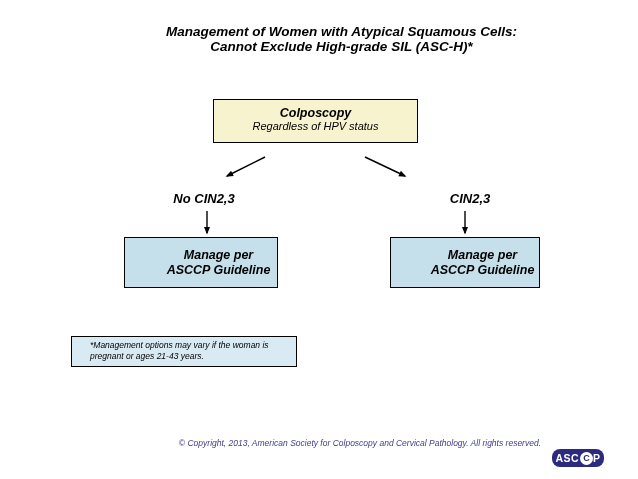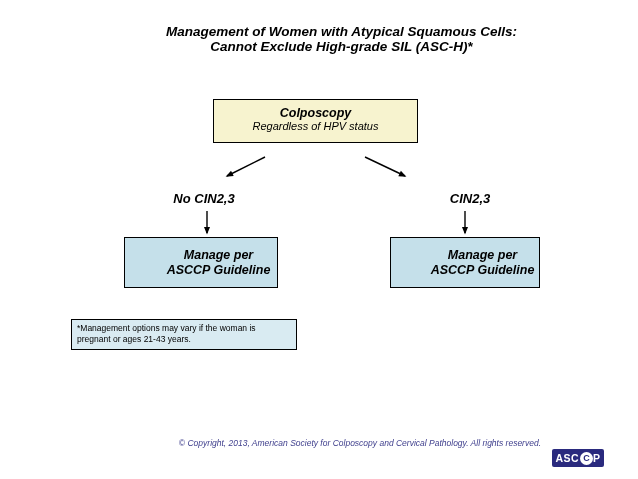--- a/index.html
+++ b/index.html
@@ -72,28 +72,29 @@
     flex-direction: column;
     justify-content: center;
     padding-left: 35px;
   }
   .node-manage-left  { left: 124px; width: 154px; }
   .node-manage-right { left: 390px; width: 150px; }
 
   
   .footnote {
     position: absolute;
-    left: 71px; top: 319px;
+    left: 71px; top: 336px;
     width: 226px; height: 31px;
     box-sizing: border-box;
     background: #D9EBF2;
     border: 1px solid #000;
-    padding: 3px 5px 0 5px;
+    padding: 3px 5px 0 18px;
     font-size: 8.5px;
     line-height: 11px;
+    font-style: italic;
     color: #000;
   }
 
   
   .arrows {
     position: absolute;
     top: 0; left: 0;
     width: 638px; height: 479px;
     pointer-events: none;
   }
@@ -106,21 +107,21 @@
     text-align: right;
     font-size: 8.5px;
     font-style: italic;
     color: #41418E;
   }
   .footer-logo {
     position: absolute;
     left: 552px; top: 449px;
     width: 52px; height: 18px;
     background: #2A2A7E;
-    border-radius: 2px;
+    border-radius: 8px;
     display: flex;
     align-items: center;
     justify-content: center;
     gap: 0px;
     color: #fff;
     font-weight: bold;
     font-size: 10.5px;
     letter-spacing: 0.5px;
   }
   .footer-logo .logo-circle {

